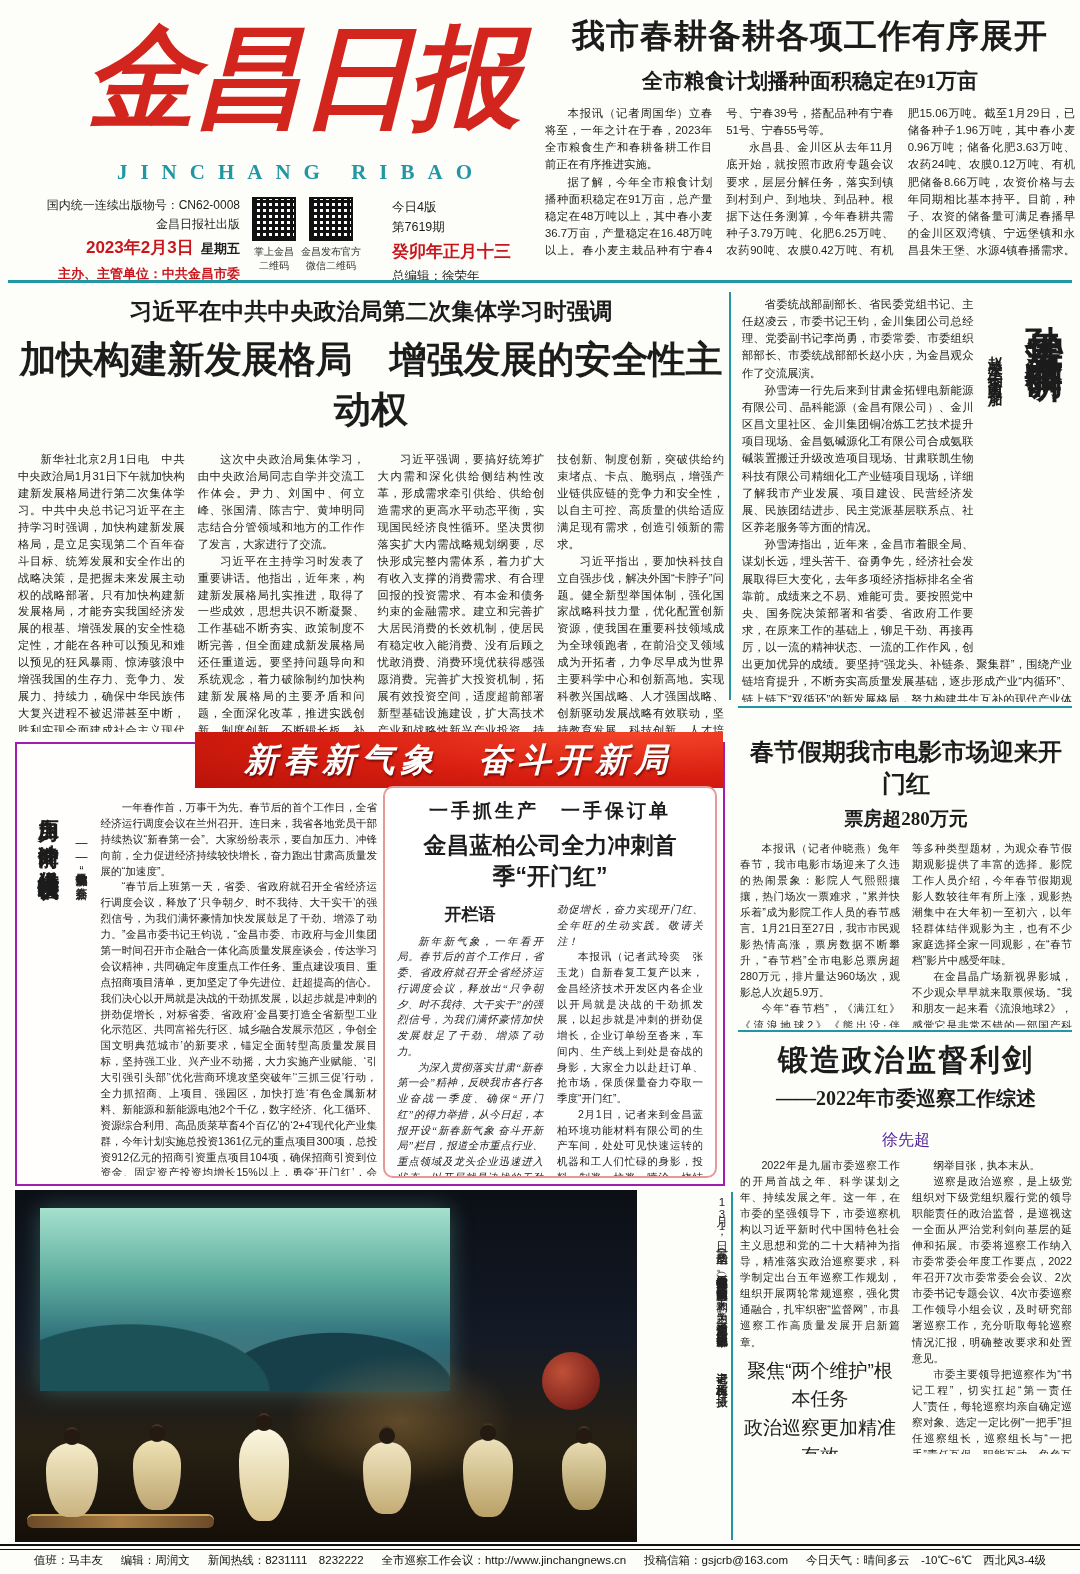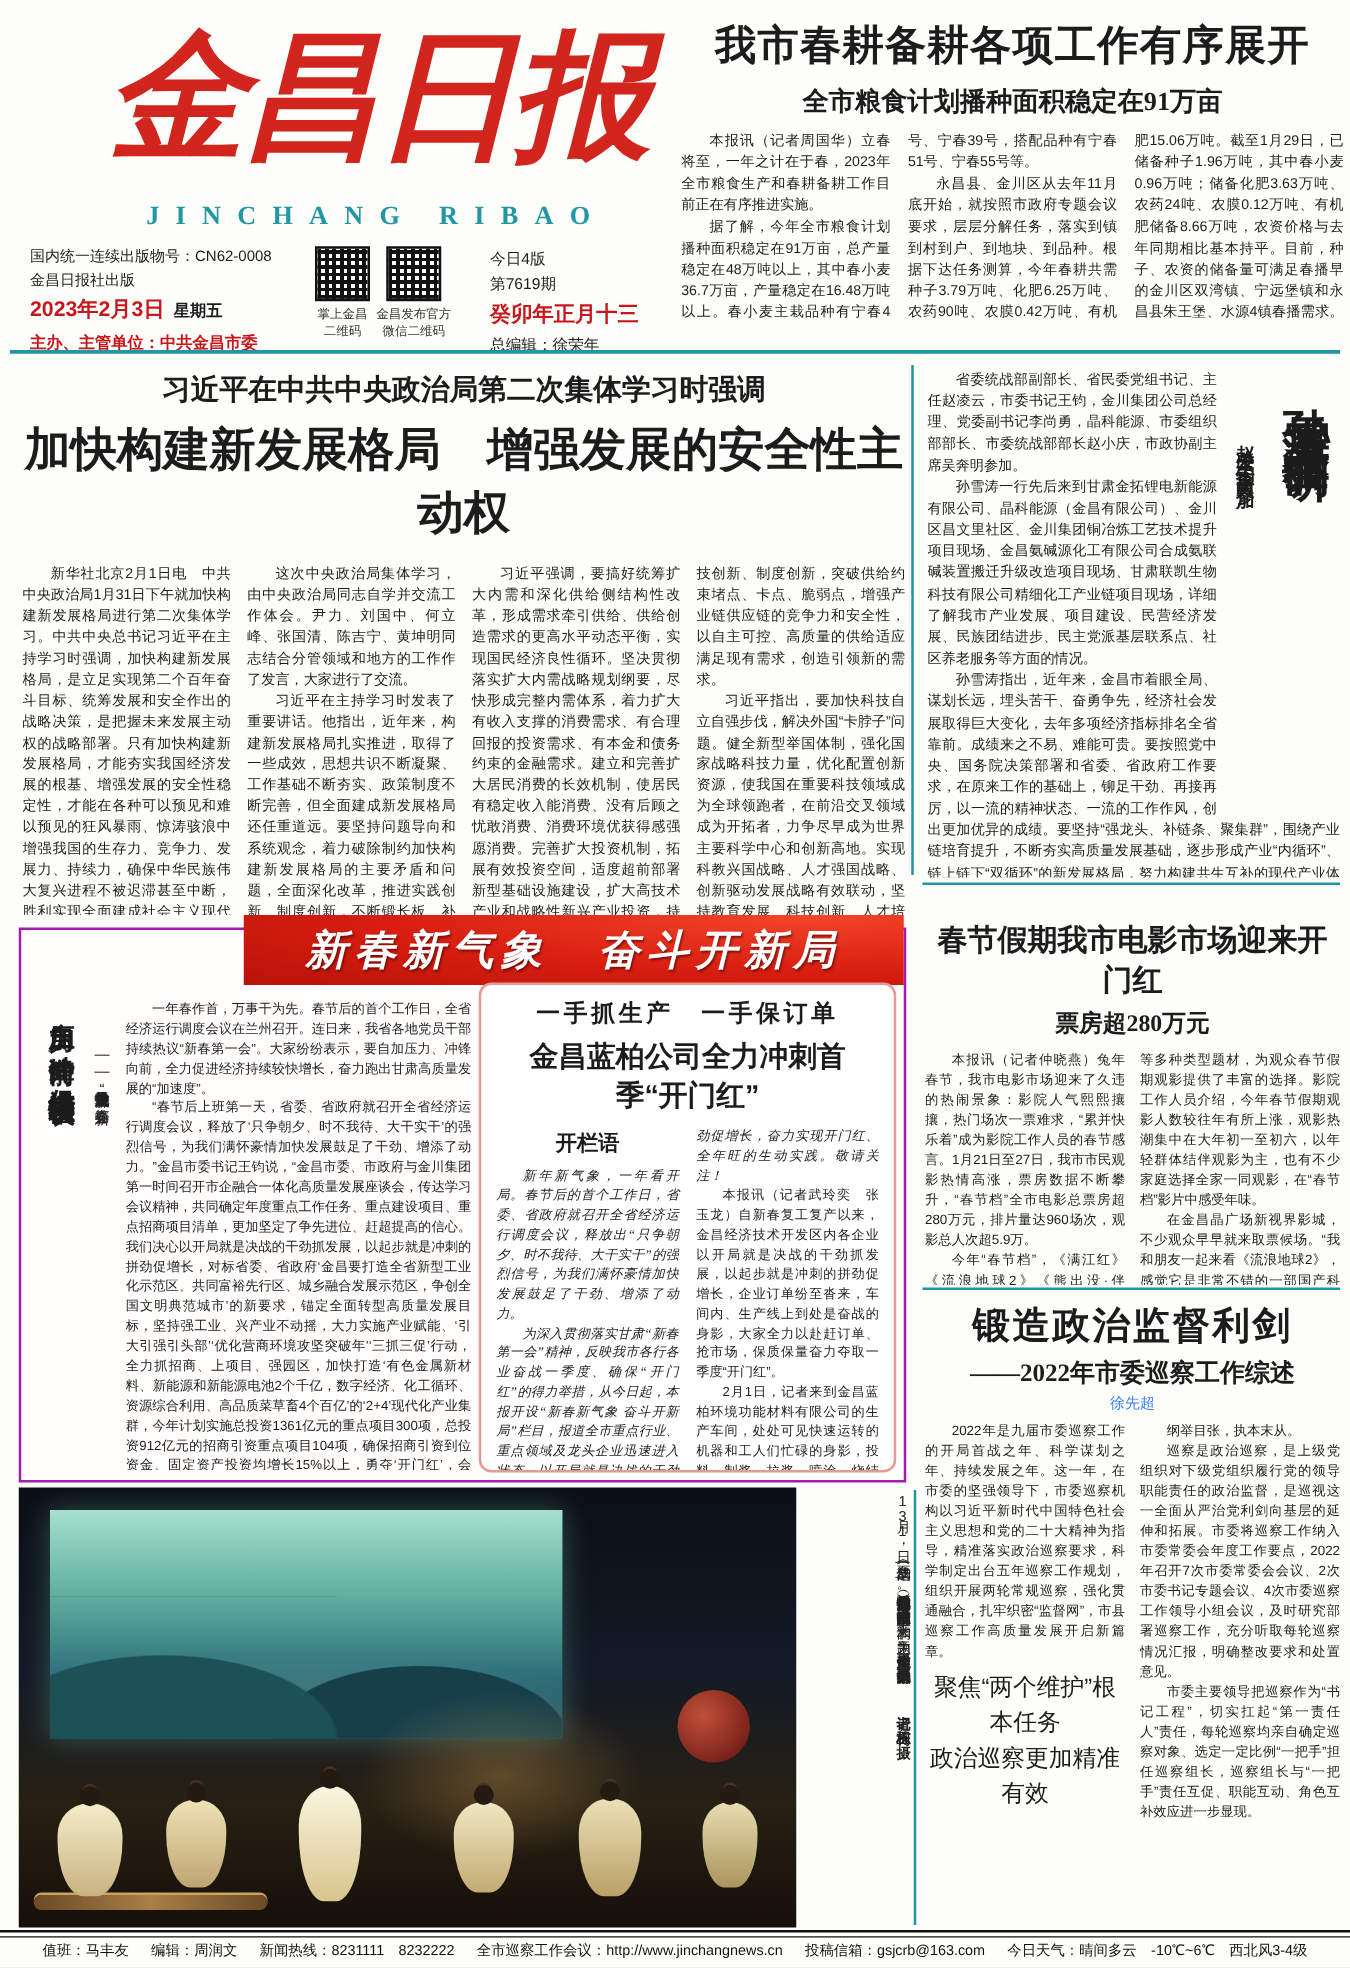--- a/index.html
+++ b/index.html
@@ -11,21 +11,21 @@
   .jc { text-align:justify; text-justify:inter-ideograph; }
   p.body-p { text-indent:2em; }
 
   
   .logo { position:absolute; left:62px; top:2px; width:478px; height:160px;
           font-family:"DejaVu Serif", serif; font-style:italic; font-weight:bold;
           font-size:112px; line-height:150px; color:#d2251d; text-align:center; letter-spacing:-4px; }
   .pinyin { position:absolute; left:62px; top:160px; width:478px; text-align:center;
             color:#2097a3; font-family:"Liberation Serif", serif; font-weight:bold;
             font-size:21px; letter-spacing:13px; }
-  .pub-info { position:absolute; left:24px; top:196px; width:200px; text-align:left; font-size:12px; line-height:1.55; }
+  .pub-info { position:absolute; left:40px; top:196px; width:200px; text-align:right; font-size:12px; line-height:1.55; }
   .pub-info .date-line { margin-top:2px; }
   .pub-info .date { color:#c8161d; font-weight:bold; font-size:17px; }
   .pub-info .weekday { font-weight:bold; font-size:13px; margin-left:4px; }
   .pub-info .organizer { color:#c8161d; font-weight:bold; font-size:13px; margin-top:2px; }
   .qr { position:absolute; top:197px; width:62px; text-align:center; }
   .qr1 { left:243px; } .qr2 { left:300px; }
   .qr-img { width:44px; height:44px; margin:0 auto; border:2px solid #111; background:
     repeating-linear-gradient(0deg,#111 0 3px,transparent 3px 6px),
     repeating-linear-gradient(90deg,#111 0 3px,#fff 3px 6px); }
   .qr-cap { font-size:10px; color:#333; margin-top:4px; line-height:1.35; }
@@ -77,21 +77,21 @@
   
   .movie-art { position:absolute; left:740px; top:736px; width:332px; height:292px; overflow:hidden; }
   .movie-art .hl { font-size:24px; font-weight:900; text-align:center; }
   .movie-art .sub { font-family:"Liberation Serif", serif; font-weight:bold; font-size:19px; text-align:center; margin-top:6px; }
   .movie-art .cols { margin-top:8px; column-count:2; column-gap:12px; font-size:10.7px; line-height:1.5; height:228px; overflow:hidden; }
 
   
   .insp-art { position:absolute; left:740px; top:1040px; width:332px; height:414px; overflow:hidden; }
   .insp-art .hl { font-size:30px; font-weight:900; text-align:center; letter-spacing:2px; }
   .insp-art .sub { font-family:"Liberation Serif", serif; font-size:20px; text-align:center; margin-top:4px; }
-  .insp-art .byline { font-size:12px; text-align:center; color:#3b82f6; margin-top:2px; }
+  .insp-art .byline { font-size:16px; text-align:center; color:#4c1d95; margin-top:18px; }
   .insp-art .cols { margin-top:6px; column-count:2; column-gap:12px; font-size:10.7px; line-height:1.5; height:330px; overflow:hidden; }
   .col-sub { font-size:19px; font-weight:400; text-align:center; margin:7px 0; line-height:1.5; }
 
   
   .slogan { position:absolute; left:846px; top:1486px; width:226px; height:56px; border-radius:3px;
     background:radial-gradient(150% 200% at 80% 0%, #f2452b 0%, #d31c0e 50%, #a30c05 100%);
     display:flex; flex-direction:column; align-items:center; justify-content:center; }
   .slogan .l1 { color:#ffd83d; font-size:20px; font-weight:900; letter-spacing:1px; text-shadow:1px 1px 1px rgba(80,0,0,.7); }
   .slogan .l2 { color:#ffd83d; font-size:12px; font-family:"DejaVu Serif", serif; font-style:italic; font-weight:bold; margin-top:3px; }
 
@@ -196,21 +196,21 @@
     </div>
   </section>
 
   <div class="rule-v" style="left:729px; top:292px; width:2px; height:408px;"></div>
 
   <section class="sun-art jc">
     <div class="sun-head">
       <div class="sun-sub vtext">赵凌云王钧李尚勇参加</div>
       <div class="sun-title vtext">孙雪涛来金调研</div>
     </div>
-    <p class="body-p">省委统战部副部长、省民委党组书记、主任赵凌云，市委书记王钧，金川集团公司总经理、党委副书记李尚勇，晶科能源、市委组织部部长、市委统战部部长赵小庆，市政协副主席吴奔明参加。</p>
+    <p class="body-p">省委统战部副部长、省民委党组书记、主任赵凌云，市委书记王钧，金川集团公司总经理、党委副书记李尚勇，市委常委、市委组织部部长、市委统战部部长赵小庆，为金昌观众作了交流展演。</p>
     <p class="body-p">孙雪涛一行先后来到甘肃金拓锂电新能源有限公司、晶科能源（金昌有限公司）、金川区昌文里社区、金川集团铜冶炼工艺技术提升项目现场、金昌氨碱源化工有限公司合成氨联碱装置搬迁升级改造项目现场、甘肃联凯生物科技有限公司精细化工产业链项目现场，详细了解我市产业发展、项目建设、民营经济发展、民族团结进步、民主党派基层联系点、社区养老服务等方面的情况。</p>
     <p class="body-p">孙雪涛指出，近年来，金昌市着眼全局、谋划长远，埋头苦干、奋勇争先，经济社会发展取得巨大变化，去年多项经济指标排名全省靠前。成绩来之不易、难能可贵。要按照党中央、国务院决策部署和省委、省政府工作要求，在原来工作的基础上，铆足干劲、再接再厉，以一流的精神状态、一流的工作作风，创出更加优异的成绩。要坚持“强龙头、补链条、聚集群”，围绕产业链培育提升，不断夯实高质量发展基础，逐步形成产业“内循环”、链上链下“双循环”的新发展格局，努力构建共生互补的现代产业体系。要坚持“两个毫不动摇”“三个没有变”，热忱做好各项服务保障，支持国营经济更好更快发展，推动民营经济实现“两个健康”。要积极开展以商招商、以企引企，发掘各类资源，搭建招商平台，力促更多项目落地金昌。要加强统一战线各领域政策的学习和掌握，不断提升自身能力素质和履职尽责水平。要创新宣传方式，通过各种形式讲好民族团结故事，传递民族团结正能量，有形、有感、有效铸牢中华民族共同体意识。</p>
   </section>
 
   <div class="rule-h" style="left:738px; top:706px; width:334px; height:2px;"></div>
 
   <section class="mid-band">
     <div class="ns-banner">新春新气象　奋斗开新局</div>
 
     <article class="sp-art jc">

